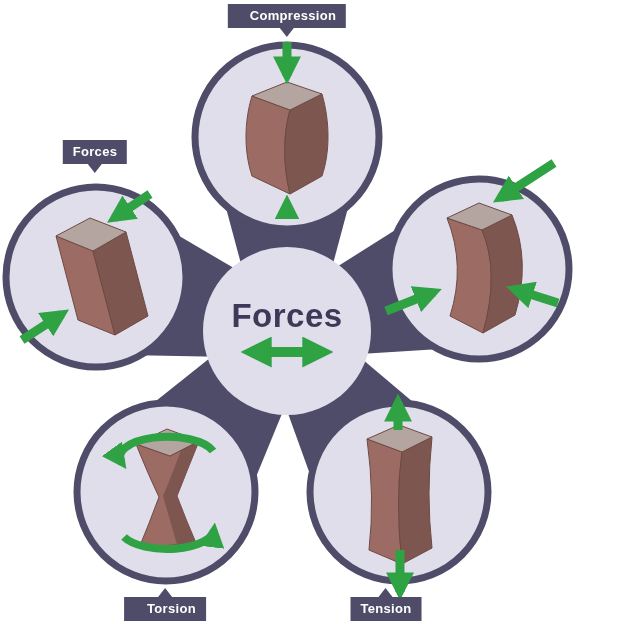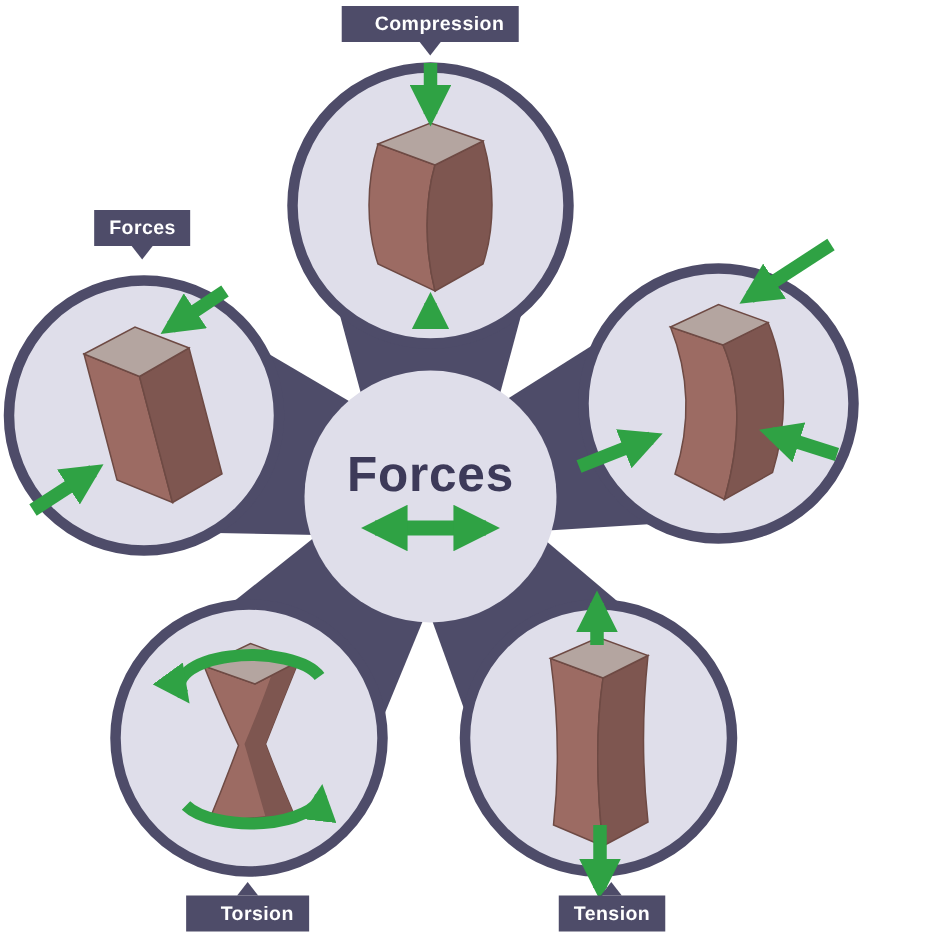--- a/index.html
+++ b/index.html
@@ -126,19 +126,19 @@
     <span>Forces</span>
     <span class="ptr"></span>
   </div>
 
 
   <div class="badge bottom" style="left:165px;top:597px;padding-left:23px;">
     <span>Torsion</span>
     <span class="ptr"></span>
   </div>
 
-  <div class="badge bottom" style="left:408px;top:597px;">
+  <div class="badge bottom" style="left:386px;top:597px;">
     <span>Tension</span>
     <span class="ptr"></span>
   </div>
 
   <div class="center-title">Forces</div>
 </div>
 
 </body></html>

